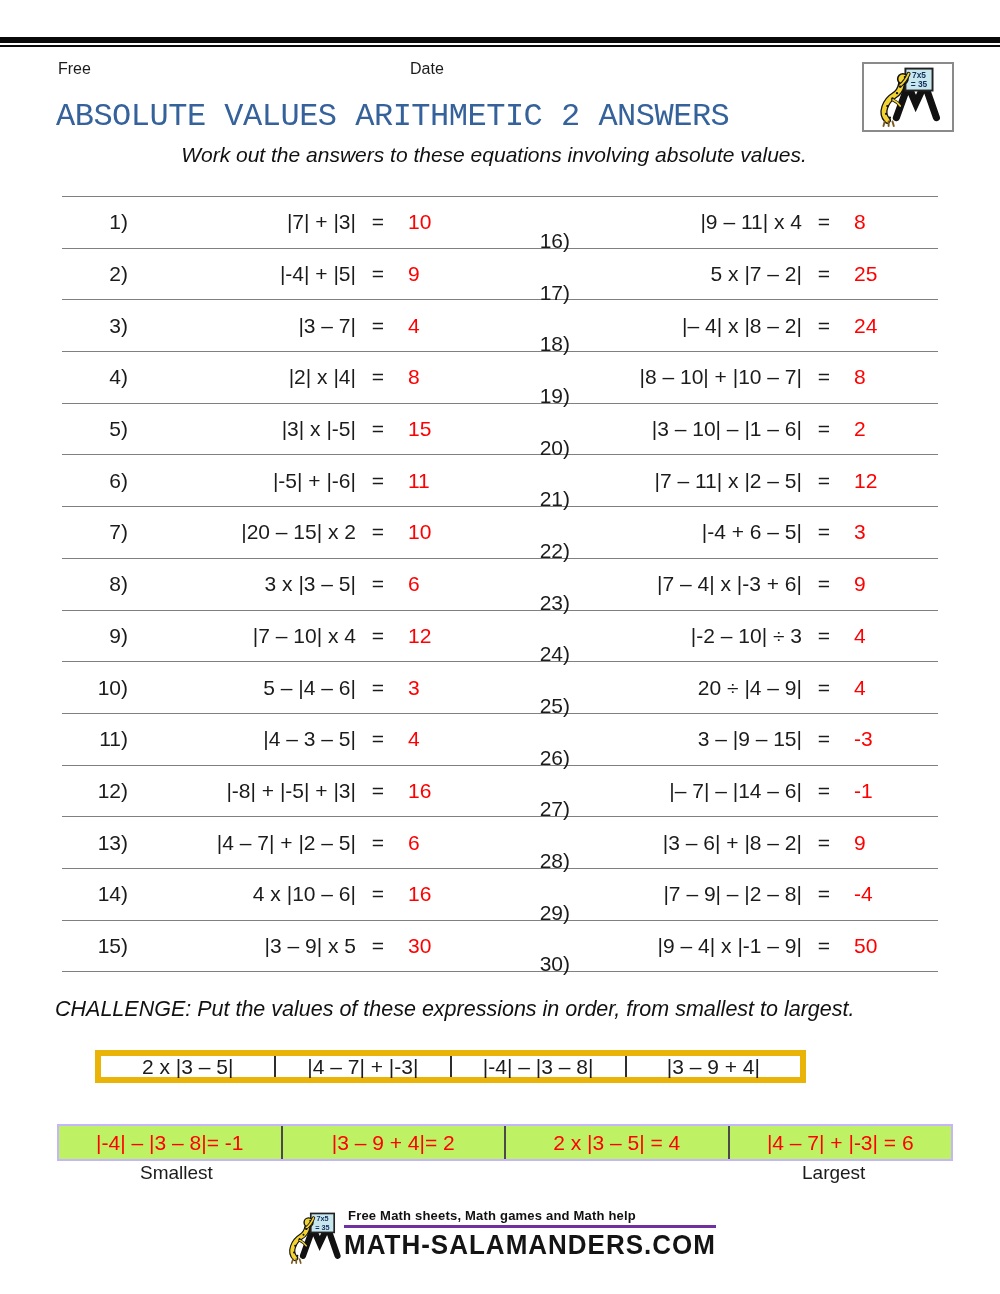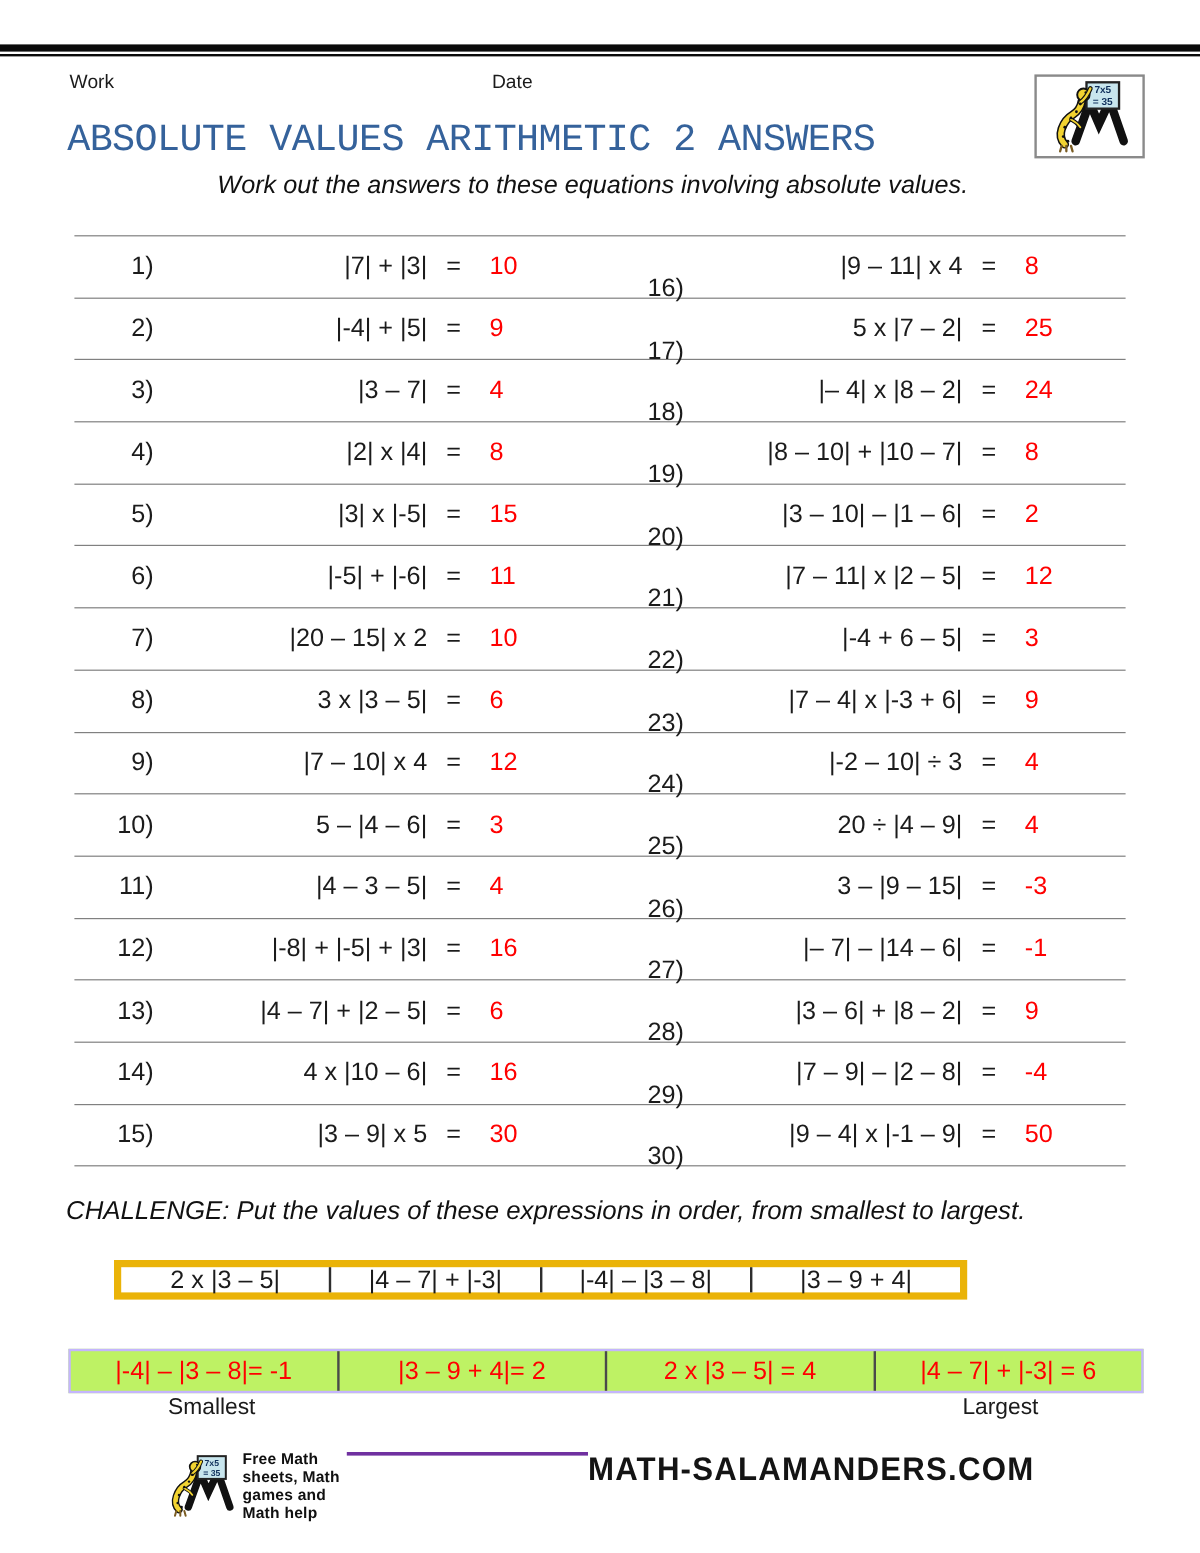--- a/index.html
+++ b/index.html
@@ -39,21 +39,21 @@
              border:2px solid #c4b5fd;box-sizing:border-box;background:#bef264;}
   .ans-cell{flex:1;display:flex;align-items:center;justify-content:center;font-size:21px;
             color:#FF0000;border-right:2px solid #4a4a4a;white-space:nowrap;}
   .ans-cell:last-child{border-right:none;}
   .smallest-label{position:absolute;left:140px;top:1162px;font-size:19px;}
   .largest-label{position:absolute;left:802px;top:1162px;font-size:19px;}
   
   .footer{position:absolute;top:1208px;left:0;width:1000px;display:flex;justify-content:center;}
   .footer-inner{display:flex;align-items:flex-start;}
   .footer-icon{width:58px;height:56px;margin-right:2px;margin-top:2px;}
-  .footer-col{display:flex;flex-direction:row;align-items:flex-start;}
+  .footer-col{display:flex;flex-direction:column;align-items:flex-start;}
   .tagline{font-size:13px;font-weight:700;color:#101010;letter-spacing:0.2px;padding-left:4px;}
   .purple-rule{height:3px;width:100%;background:#7030A0;margin:2px 0 1px 0;}
   .wordmark{font-size:26px;font-weight:700;color:#141414;letter-spacing:1px;transform:scaleY(1.05);
             transform-origin:left top;white-space:nowrap;}
 </style>
 </head>
 <body>
 
 <svg width="0" height="0" style="position:absolute" aria-hidden="true">
   <defs>
@@ -88,21 +88,21 @@
   </defs>
 </svg>
 
 <div class="page">
 
   <div class="top-border">
     <div class="tb-thick"></div>
     <div class="tb-thin"></div>
   </div>
 
-  <span class="name-label">Work</span>
+  <span class="name-label">Free</span>
   <span class="date-label">Date</span>
 
   <div class="logo-box">
     <svg width="84" height="62" viewBox="0 0 104 96">
       <use href="#sala-logo"></use>
     </svg>
   </div>
 
   <h1 class="page-title">ABSOLUTE VALUES ARITHMETIC 2 ANSWERS</h1>
   <p class="instruction">Work out the answers to these equations involving absolute values.</p>

